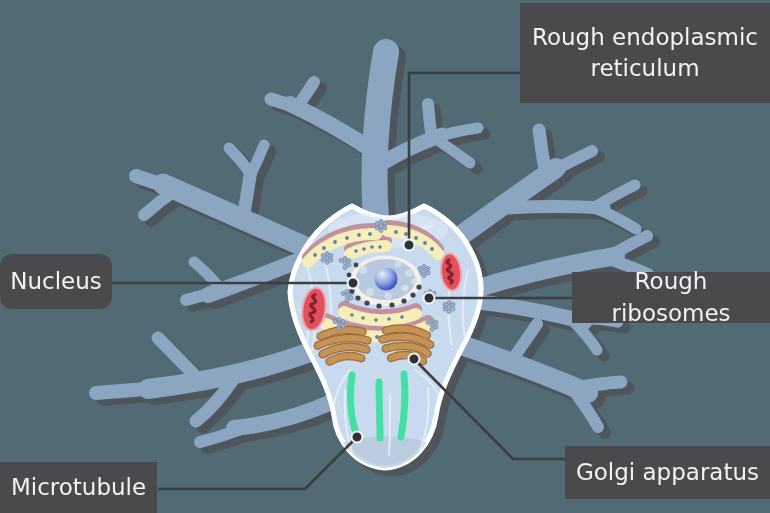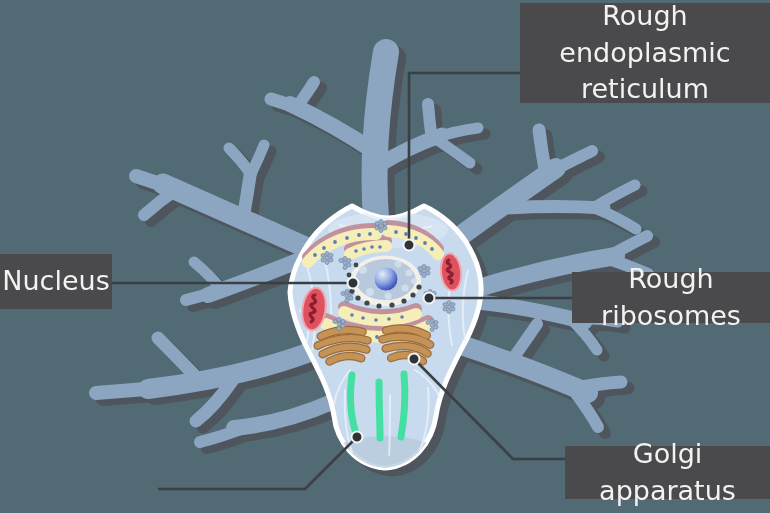--- a/index.html
+++ b/index.html
@@ -21,21 +21,21 @@
   .riboclust circle{fill:#9fb2c9;stroke:#6b84a3;stroke-width:.7;}
   .pore{fill:#40464e;}
   .npale{fill:#d2dfee;opacity:.9;}
   .leader{fill:none;stroke:var(--leader-line);stroke-width:2.6;}
   .ldot{fill:#2e3338;stroke:#f5f5f5;stroke-width:2;}
   .mito-body{fill:var(--mitochondrion);stroke:#f0a8b0;stroke-width:2;}
   .mito-cristae{fill:none;stroke:var(--mitochondrion-cristae);stroke-width:3.2;stroke-linecap:round;}
   .lbl{
     position:absolute;background:var(--label-bg);color:var(--label-text);
     display:flex;align-items:center;justify-content:center;text-align:center;
-    font-size:27px;line-height:1.35;padding:0 10px;box-sizing:border-box;
+    font-size:23px;line-height:1.35;padding:0 10px;box-sizing:border-box;
   }
 </style>
 </head>
 <body>
 
 <div id="stage">
 
 <svg width="770" height="513" viewBox="0 0 770 513">
   <defs>
     <radialGradient id="nucleolusGrad" cx="35%" cy="30%" r="80%">
@@ -348,26 +348,29 @@
     <circle class="ldot" cx="429" cy="298" r="5.5"></circle>
     <circle class="ldot" cx="414" cy="359" r="5.5"></circle>
     <circle class="ldot" cx="357" cy="437" r="5.5"></circle>
   </g>
 </svg>
 
 <div class="lbl" style="left:520px;top:3px;width:250px;height:100px;">
   <span>Rough endoplasmic reticulum</span>
 </div>
 
-<div class="lbl" style="left:0;top:254px;width:112px;height:55px;">
+<div class="lbl" style="left:0;top:254px;width:112px;height:55px;border-radius:12px;">
   <span>Nucleus</span>
 </div>
 
 <div class="lbl" style="left:572px;top:272px;width:198px;height:51px;">
   <span>Rough ribosomes</span>
 </div>
 
 <div class="lbl" style="left:565px;top:446px;width:205px;height:53px;">
   <span>Golgi apparatus</span>
 </div>
 
+<div class="lbl" style="left:0;top:462px;width:157px;height:51px;">
+  <span>Microtubule</span>
+</div>
 
 </div>
 
 </body></html>

